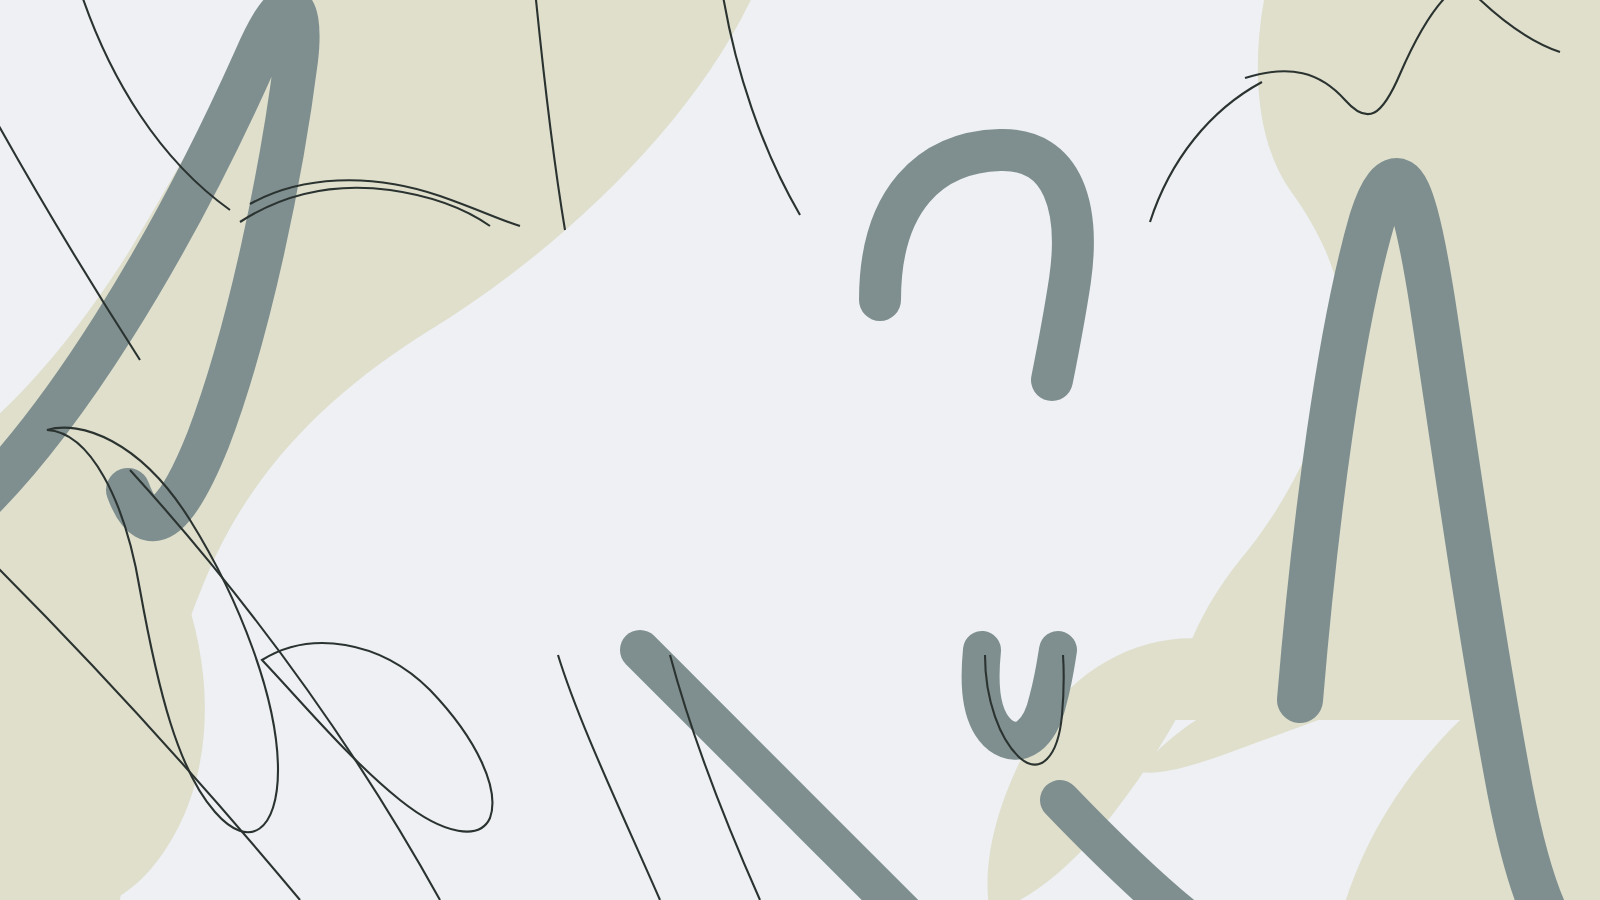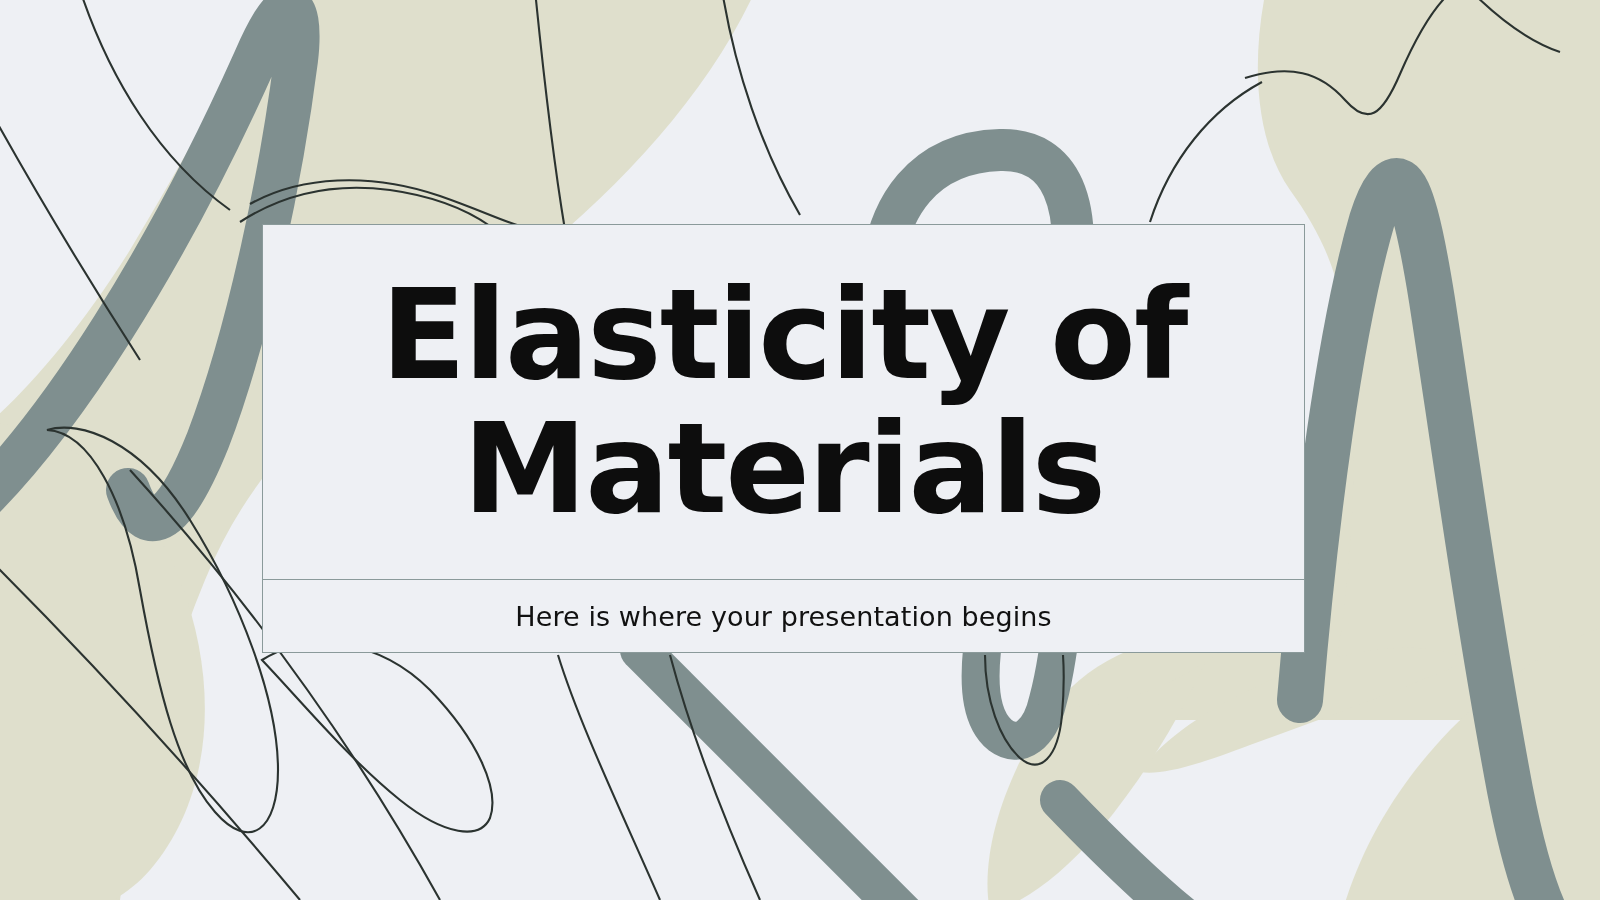--- a/index.html
+++ b/index.html
@@ -238,26 +238,14 @@
       <path d="M 1245,78
                C 1290,64 1320,72 1345,100
                C 1368,126 1382,116 1400,74
                C 1420,28 1440,-4 1462,-16"></path>
 
       <path d="M 1470,-10
                C 1500,20 1530,42 1560,52"></path>
     </g>
   </svg>
 
-  <div id="title-card">
-
-    <div id="title-block">
-      <h1 id="slide-title">Elasticity of
-Materials</h1>
-    </div>
-
-    <div id="subtitle-block">
-      <p id="slide-subtitle">Here is where your presentation begins</p>
-    </div>
-
-  </div>
 
 </div>
 
 </body></html>

